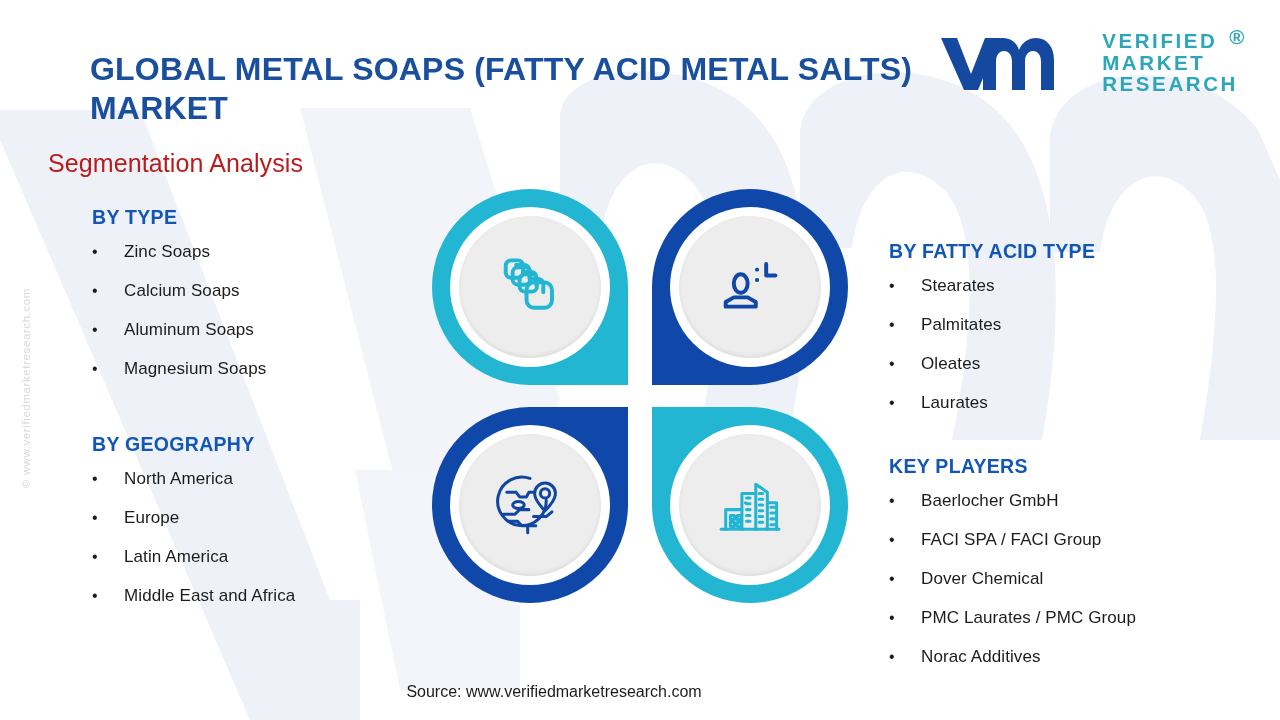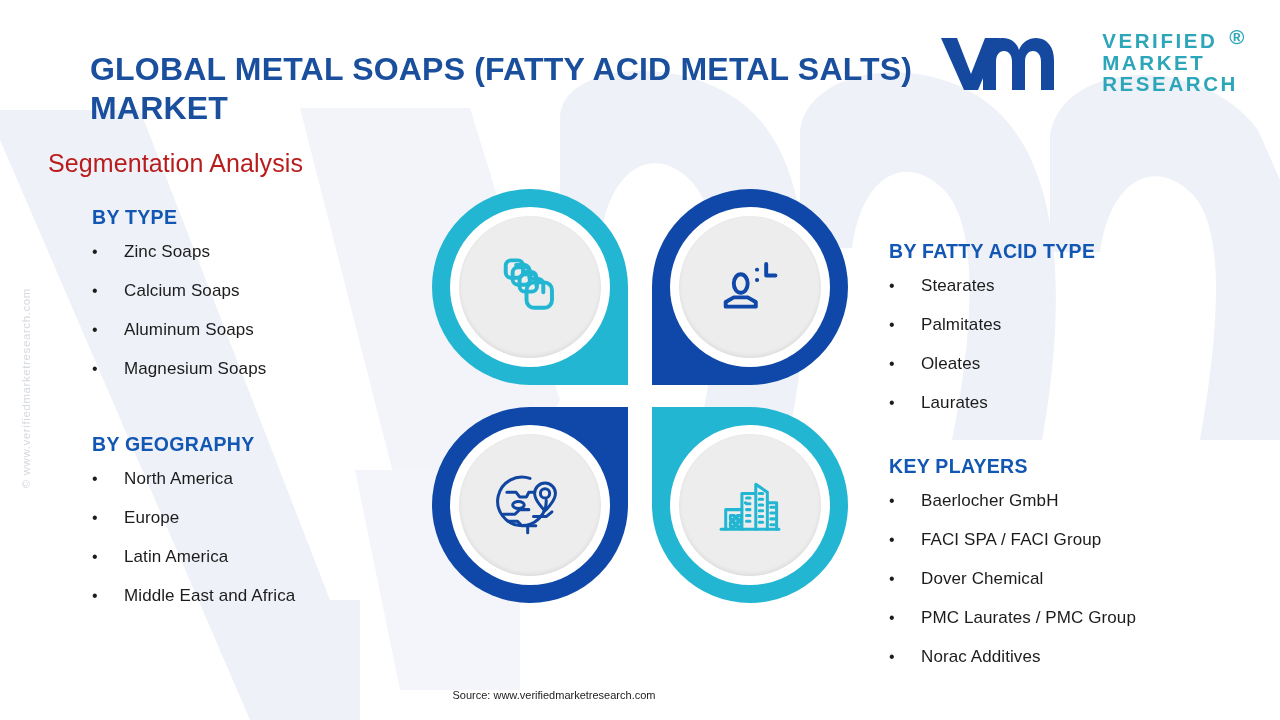--- a/index.html
+++ b/index.html
@@ -170,21 +170,21 @@
   }
   .quad-icon { width: 74px; height: 74px; display: block; }
 
   
   #footer {
     position: absolute;
     left: 0;
     bottom: 19px;
     width: 1108px;
     text-align: center;
-    font-size: 11px;
+    font-size: 16px;
     color: #1c1c1c;
     z-index: 4;
   }
 </style>
 </head>
 <body>
 
 <svg id="bg-layer" viewBox="0 0 1280 720" preserveAspectRatio="none">
 
   <path d="M0 110 L140 110 L330 600 L360 600 L360 720 L250 720 L0 140 Z" fill="#eef1f7"></path>

